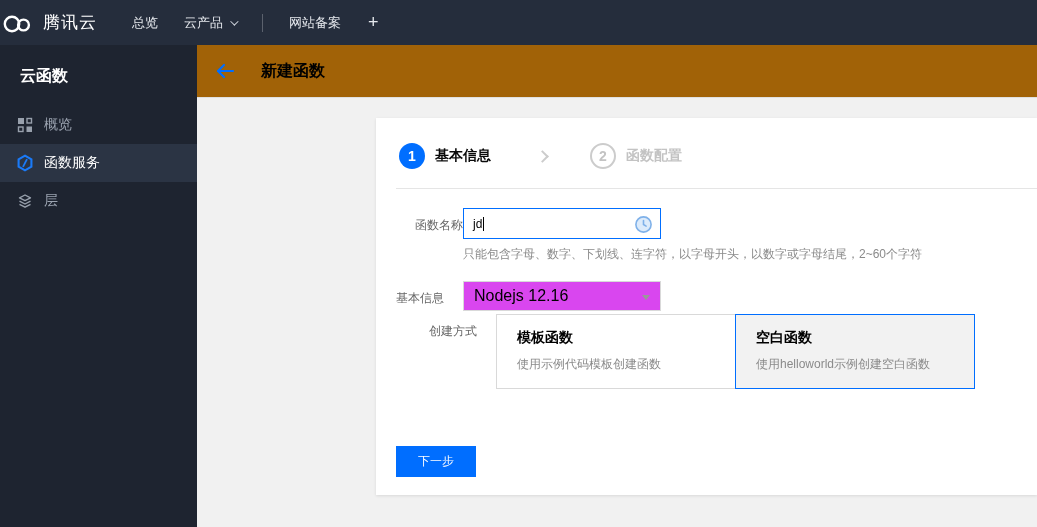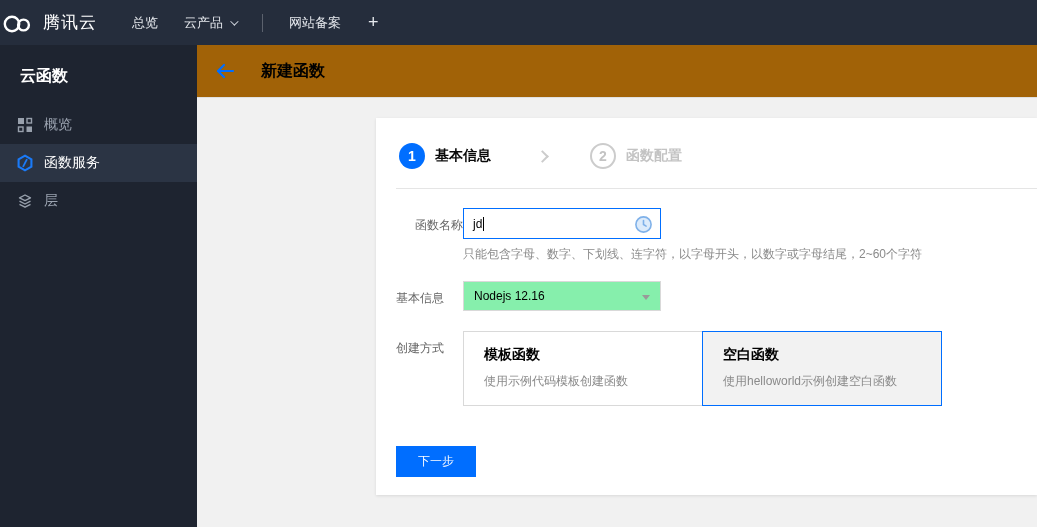--- a/index.html
+++ b/index.html
@@ -46,29 +46,29 @@
   .step.active .step-label{color:#0a0a0a;}
   .step.inactive .step-label{color:#c3c3c3;}
   .step-sep{width:9px;height:9px;border-top:2px solid #ccc;border-right:2px solid #ccc;transform:rotate(45deg);margin:0 43px 0 47px;}
 
   .steps-divider{position:absolute;top:70px;left:20px;right:0;border-top:1px solid #e5e5e5;}
 
   .form-row{position:absolute;left:20px;display:flex;align-items:flex-start;}
   .form-label{width:67px;font-size:12px;color:#666;padding-top:9px;flex:none;}
   .row-name{top:90px;text-align:right;}
   .row-runtime{top:163px;}
-  .row-method{top:213px;}
+  .row-method{top:196px;margin-left:33px;}
 
   .name-input{position:relative;width:198px;height:31px;border:1px solid var(--accent);background:#fff;display:flex;align-items:center;padding-left:9px;cursor:text;}
   .name-input .value{font-size:12px;color:#000;}
   .text-caret{display:inline-block;width:1px;height:14px;background:#000;margin-left:1px;}
   .input-status-icon{position:absolute;right:7px;top:6px;}
   .field-hint{font-size:12px;color:#8a8a8a;margin-top:7px;white-space:nowrap;}
 
-  .select-box{position:relative;width:198px;height:30px;border:1px solid #d9d9d9;background:#86efac;display:flex;align-items:center;padding-left:10px;font-size:12px;color:#000;cursor:pointer;}
+  .select-box{position:relative;width:198px;height:30px;border:1px solid #d9d9d9;background:#d946ef;display:flex;align-items:center;padding-left:10px;font-size:16px;color:#000;cursor:pointer;}
   .select-caret{position:absolute;right:10px;top:13px;width:0;height:0;border-left:4px solid transparent;border-right:4px solid transparent;border-top:5px solid #999;}
 
   .method-cards{display:flex;}
   .method-card{width:240px;height:75px;border:1px solid #d9d9d9;background:#fff;padding:14px 12px 8px 20px;cursor:pointer;}
   .method-card + .method-card{margin-left:-1px;}
   .method-card.selected{border:1px solid var(--accent);background:#f2f2f2;position:relative;z-index:2;}
   .method-title{font-size:14px;font-weight:bold;color:#000;}
   .method-desc{font-size:12px;color:#8a8a8a;margin-top:9px;}
 
   .next-btn{position:absolute;left:20px;top:328px;width:80px;height:31px;background:var(--accent);color:#fff;font-size:12px;border:none;display:flex;align-items:center;justify-content:center;cursor:pointer;font-family:inherit;}

